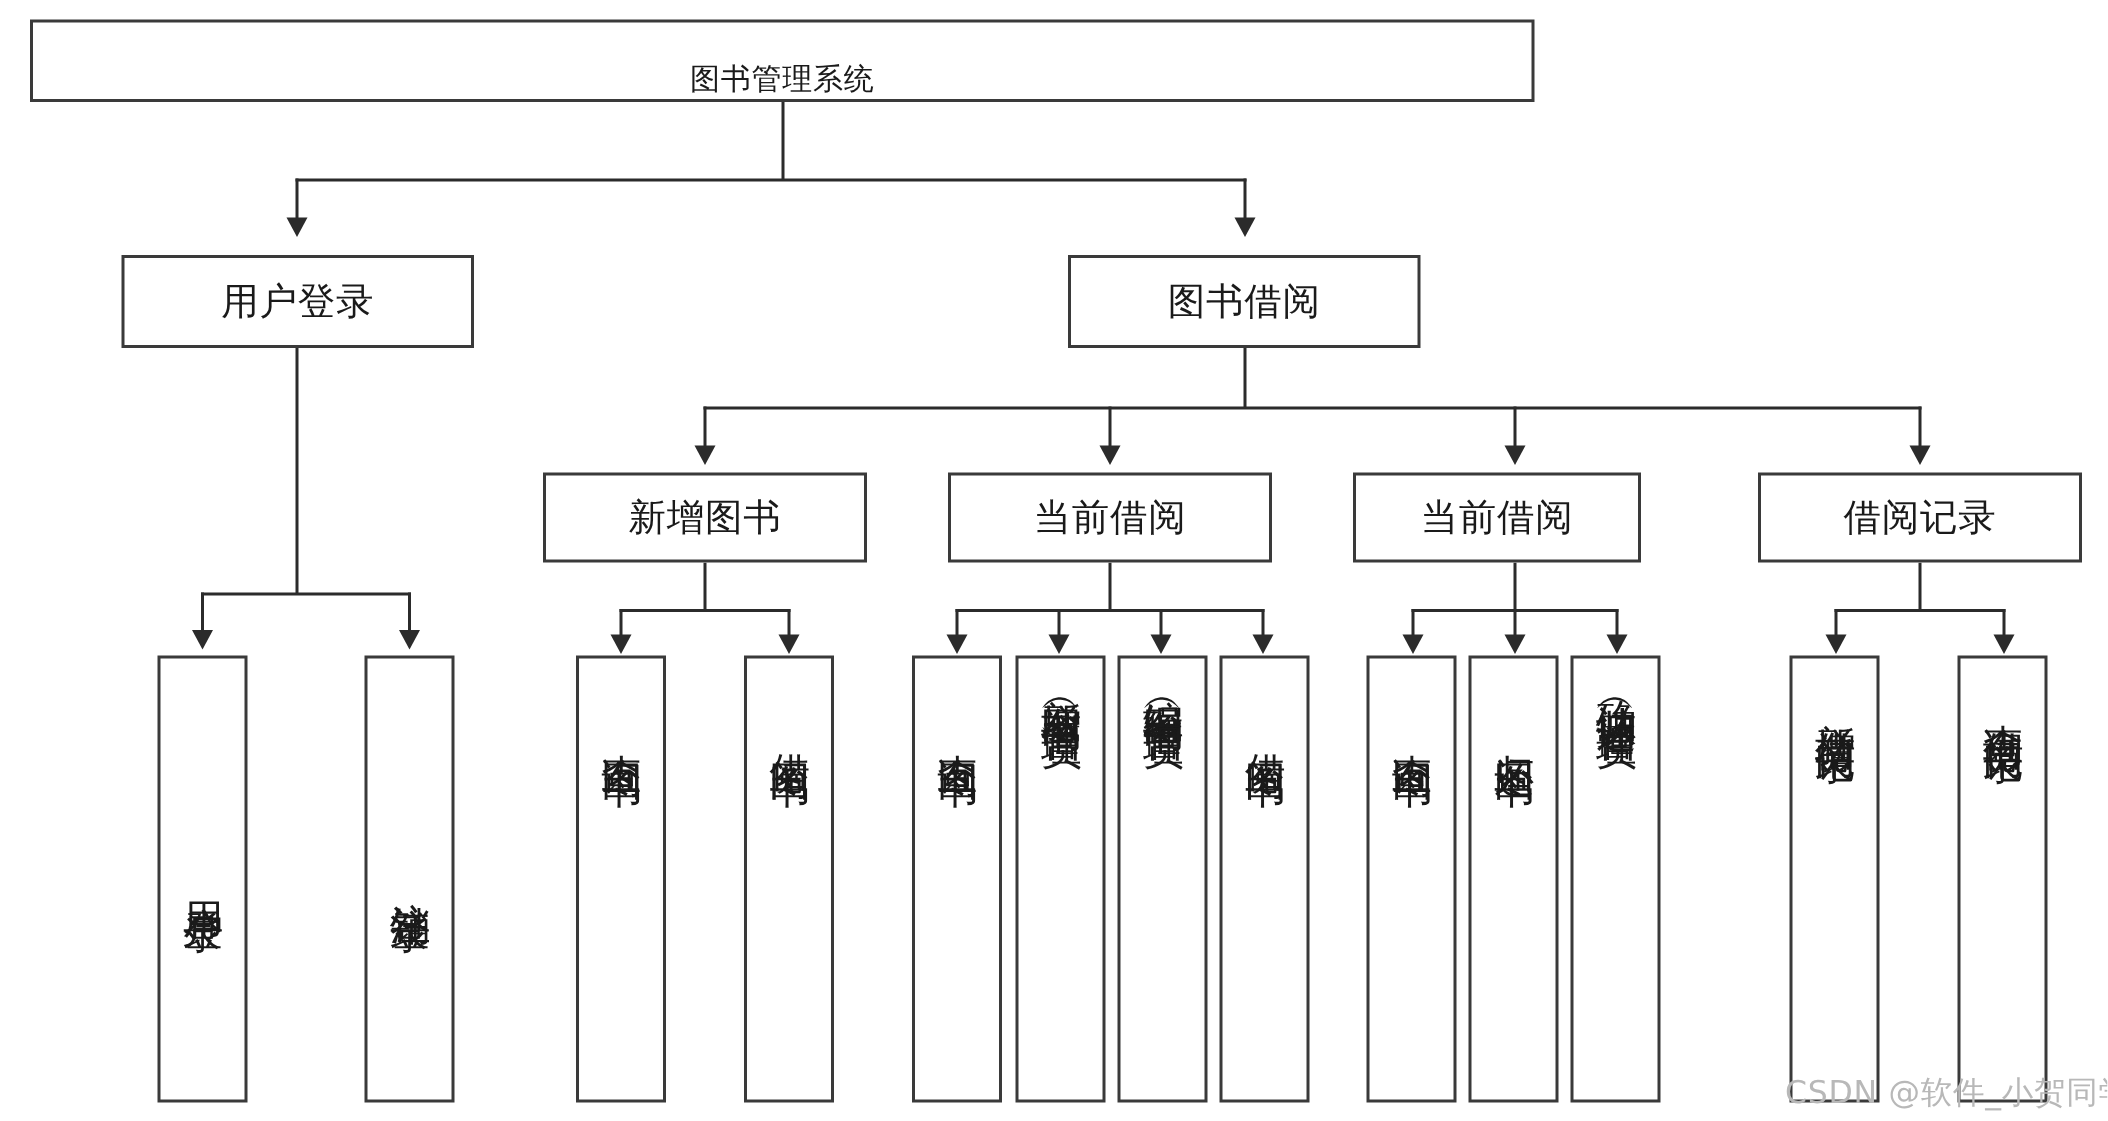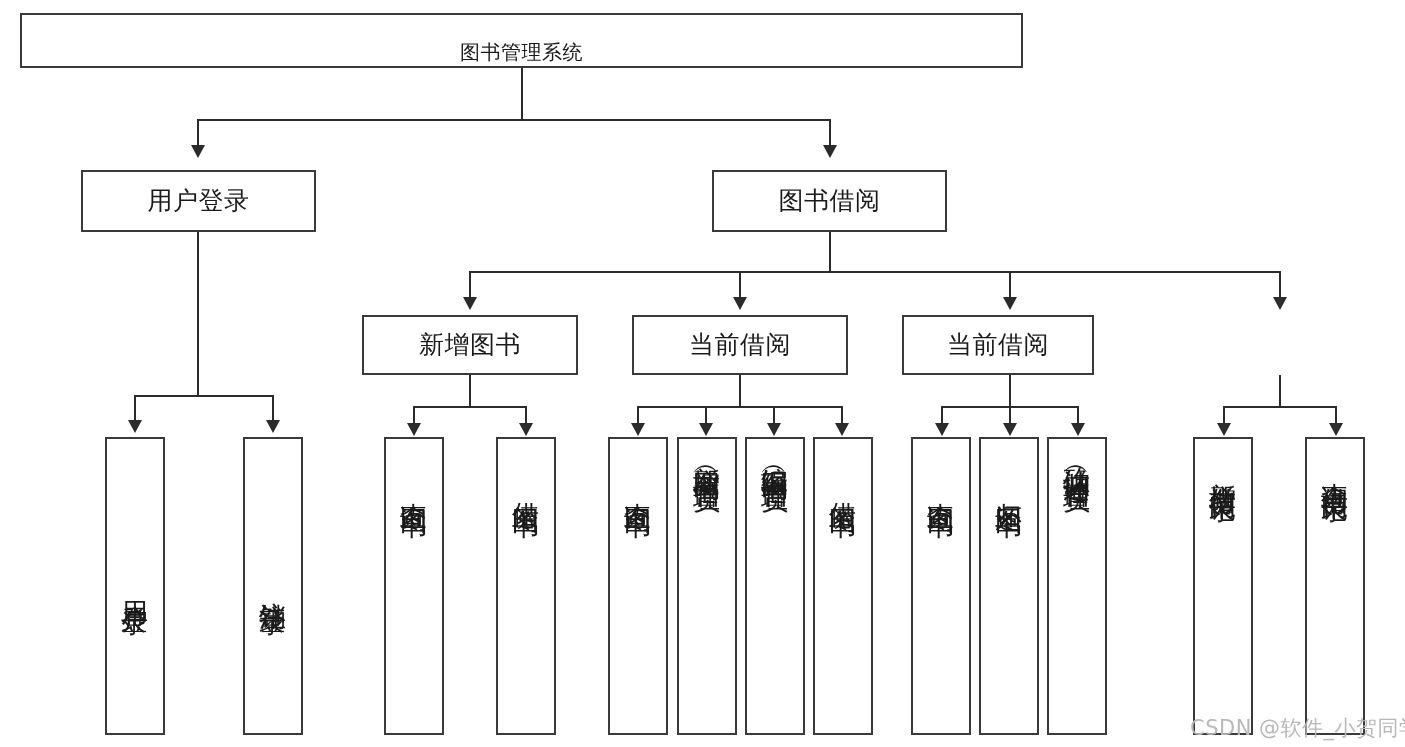--- a/index.html
+++ b/index.html
@@ -128,20 +128,23 @@
   <div class="arrow" style="left:1273px;top:297px;"></div>
 
   <div class="node horiz" style="left:362px;top:315px;width:216px;height:60px;">
     <span class="label">新增图书</span>
   </div>
   <div class="node horiz" style="left:632px;top:315px;width:216px;height:60px;">
     <span class="label">当前借阅</span>
   </div>
   <div class="node horiz" style="left:902px;top:315px;width:192px;height:60px;align-items:center;">
     <span class="label">当前借阅</span>
+  </div>
+  <div class="node horiz" style="left:1172px;top:315px;width:216px;height:60px;">
+    <span class="label">借阅记录</span>
   </div>
 
   <div class="edge vline" style="left:469px;top:375px;height:32px;"></div>
   <div class="edge hline" style="left:413px;top:406px;width:114px;"></div>
   <div class="edge vline" style="left:413px;top:406px;height:19px;"></div>
   <div class="arrow" style="left:407px;top:423px;"></div>
   <div class="edge vline" style="left:525px;top:406px;height:19px;"></div>
   <div class="arrow" style="left:519px;top:423px;"></div>
 
   <div class="edge vline" style="left:739px;top:375px;height:32px;"></div>

